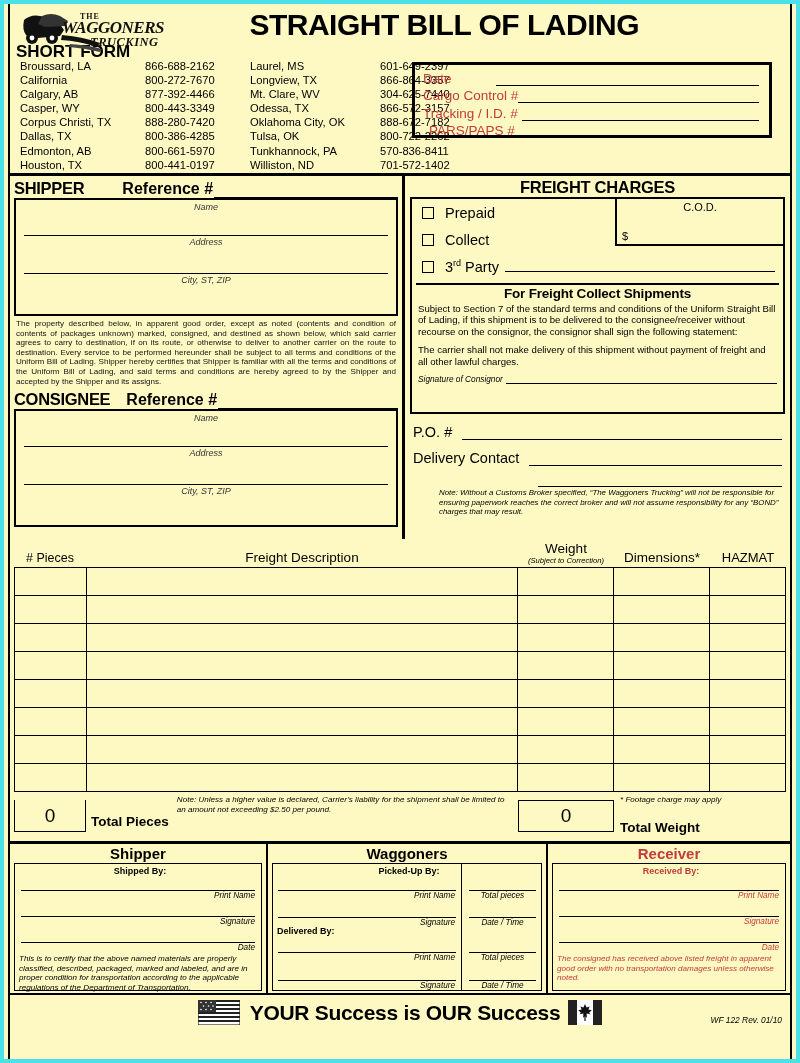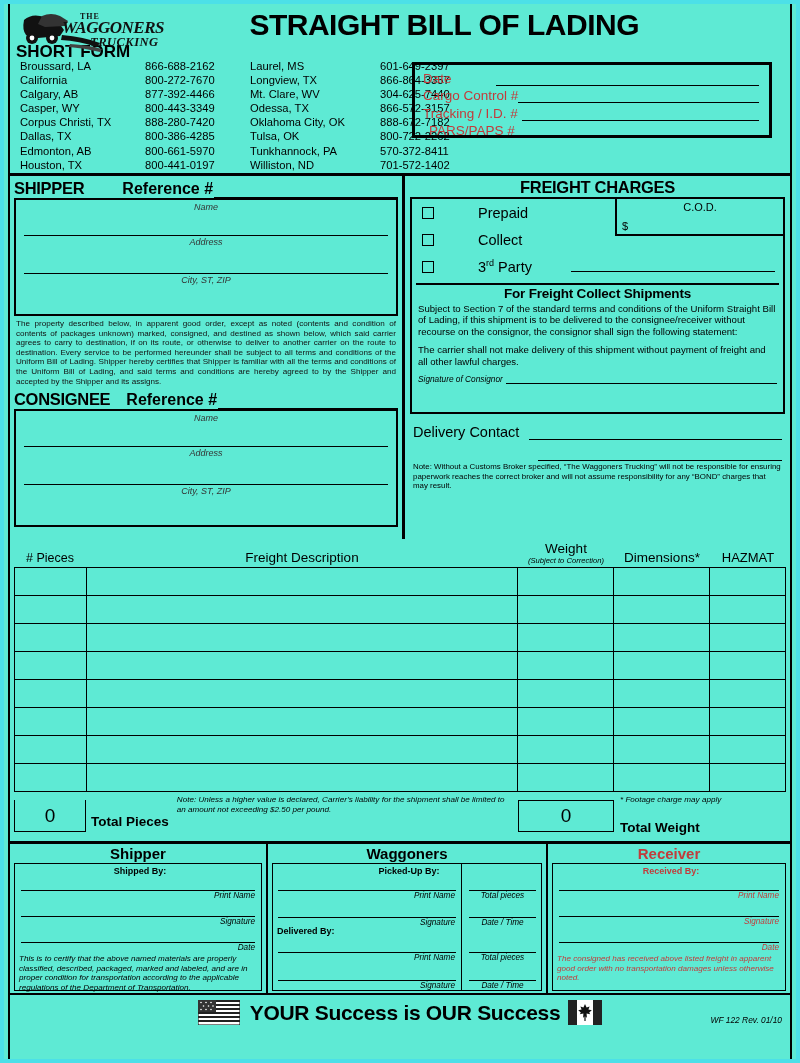--- a/index.html
+++ b/index.html
@@ -5,21 +5,21 @@
   * { box-sizing: border-box; margin: 0; padding: 0; }
   body {
     width: 800px; height: 1063px;
     font-family: "Liberation Sans", sans-serif;
     background: #ffffff;
     overflow: hidden;
   }
   .page {
     width: 800px; height: 1063px;
     border: 4px solid #4ce0e8;
-    background: #5eead4;
+    background: #fef9c3;
     position: relative;
   }
   .inner {
     position: absolute;
     left: 4px; top: 0; right: 4px; bottom: 0;
     border-left: 2px solid #000;
     border-right: 2px solid #000;
   }
 
   
@@ -144,33 +144,32 @@
     margin-top: 2px;
   }
   .fcbox {
     border: 2.5px solid #000;
     position: relative;
     height: 217px;
   }
   .codbox {
     position: absolute;
     right: -0px; top: 0;
-    width: 168px; height: 37px;
+    width: 168px; height: 47px;
     border-left: 2px solid #000;
     border-bottom: 2px solid #000;
   }
   .cod-label { text-align: center; font-size: 11px; padding-top: 2px; }
   .cod-dollar { position: absolute; left: 5px; bottom: 2px; font-size: 11px; }
 
   .chk-row {
     display: flex; align-items: center;
     height: 27px;
     padding-left: 10px;
     font-size: 14.5px;
-    gap: 33px;
   }
   .chk {
     width: 12px; height: 12px;
     border: 1.6px solid #000;
     margin-right: 11px;
     flex: 0 0 auto;
   }
   .chk-row .pline {
     flex: 1; border-bottom: 1.5px solid #000; height: 11px; margin: 0 8px 0 6px;
   }
@@ -198,22 +197,23 @@
   .dc-extra { padding: 0 3px; margin-top: 11px; display: flex; }
   .dc-extra .sp { width: 125px; }
   .dc-extra .ln { flex: 1; border-bottom: 1.6px solid #000; height: 10px; }
 
   .cb-row {
     display: flex; align-items: flex-end; padding: 0 3px; margin-top: 13px;
   }
   .cb-row .lbl { font-size: 15.5px; font-weight: bold; }
   .cb-row .ln { flex: 1; border-bottom: 2px solid #000; height: 13px; margin-left: 3px; }
   .cb-note {
-    font-size: 7.9px; line-height: 9.6px;
+    font-size: 7.9px; font-style: italic; line-height: 9.6px;
     padding: 1px 3px 0 3px;
+    margin-left: 26px;
   }
 
   
   .tbl-head {
     display: flex;
     height: 28px;
     align-items: flex-end;
     padding-top: 2px;
   }
   .th-pieces { width: 72px; text-align: center; font-size: 12.5px; padding-bottom: 2px; }
@@ -350,21 +350,21 @@
       <div>888-672-7182</div>
 
       <div>Dallas, TX</div>
       <div>800-386-4285</div>
       <div>Tulsa, OK</div>
       <div>800-722-2262</div>
 
       <div>Edmonton, AB</div>
       <div>800-661-5970</div>
       <div>Tunkhannock, PA</div>
-      <div>570-372-8411</div>
+      <div>570-836-8411</div>
 
       <div>Houston, TX</div>
       <div>800-441-0197</div>
       <div>Williston, ND</div>
       <div>701-572-1402</div>
     </div>
 
     <div class="ctrlbox">
       <div class="ctrl-row">
         <span class="lbl">Date</span>
@@ -448,20 +448,24 @@
         <div class="fc-sub">For Freight Collect Shipments</div>
         <div class="fc-p">Subject to Section 7 of the standard terms and conditions of the Uniform Straight Bill of Lading, if this shipment is to be delivered to the consignee/receiver without recourse on the consignor, the consignor shall sign the following statement:</div>
         <div class="fc-p" style="padding-top:7px">The carrier shall not make delivery of this shipment without payment of freight and all other lawful charges.</div>
 
         <div class="fc-sig">
           <span class="it">Signature of Consignor</span>
           <span class="ln"></span>
         </div>
       </div>
 
+      <div class="po-row">
+        <span>P.O. #</span>
+        <span class="ln"></span>
+      </div>
 
       <div class="po-row">
         <span>Delivery Contact</span>
         <span class="ln"></span>
       </div>
 
       <div class="dc-extra">
         <span class="sp"></span>
         <span class="ln"></span>
       </div>

